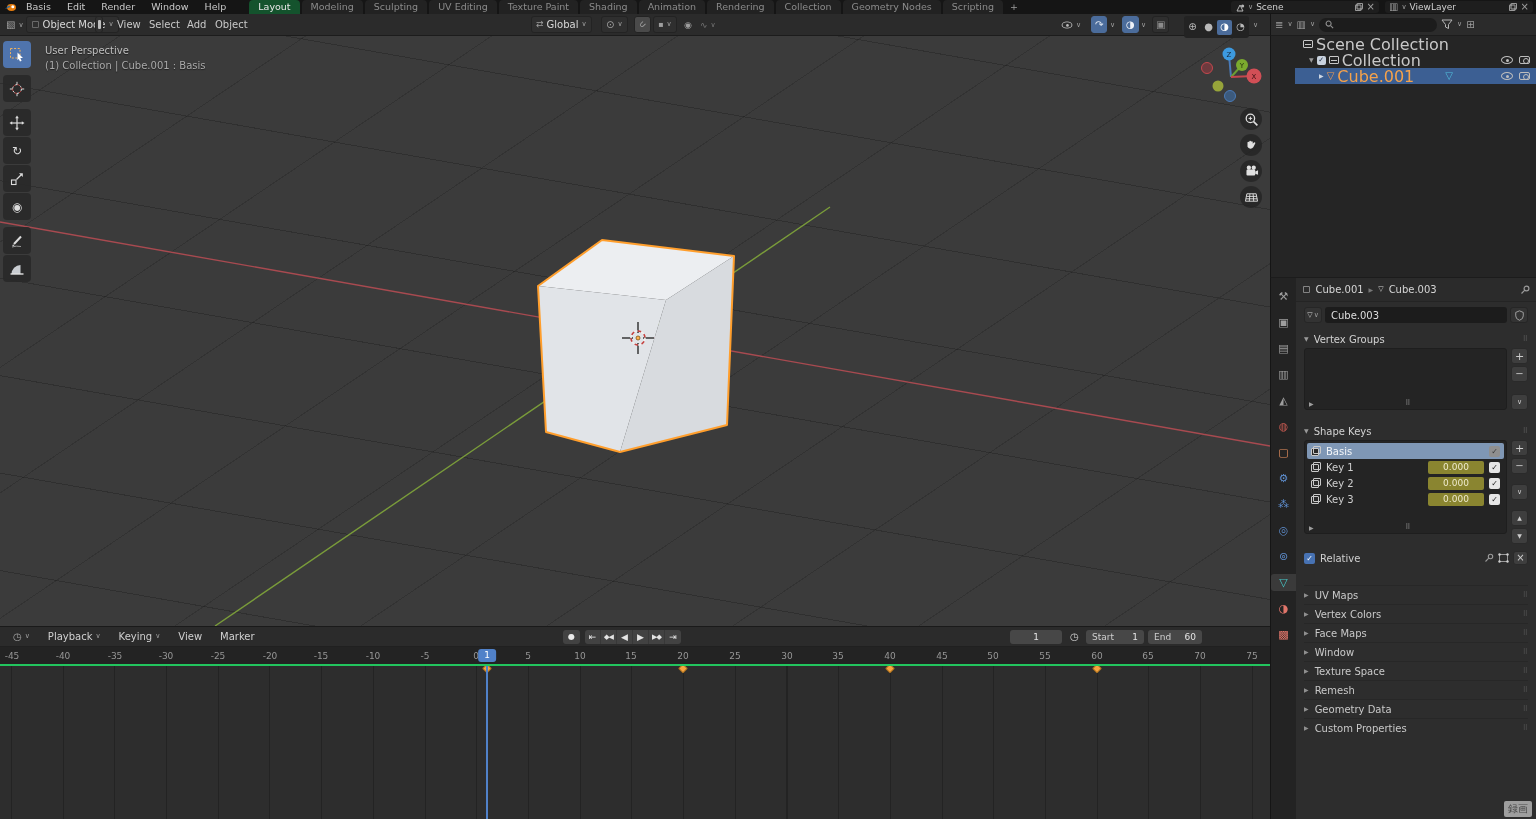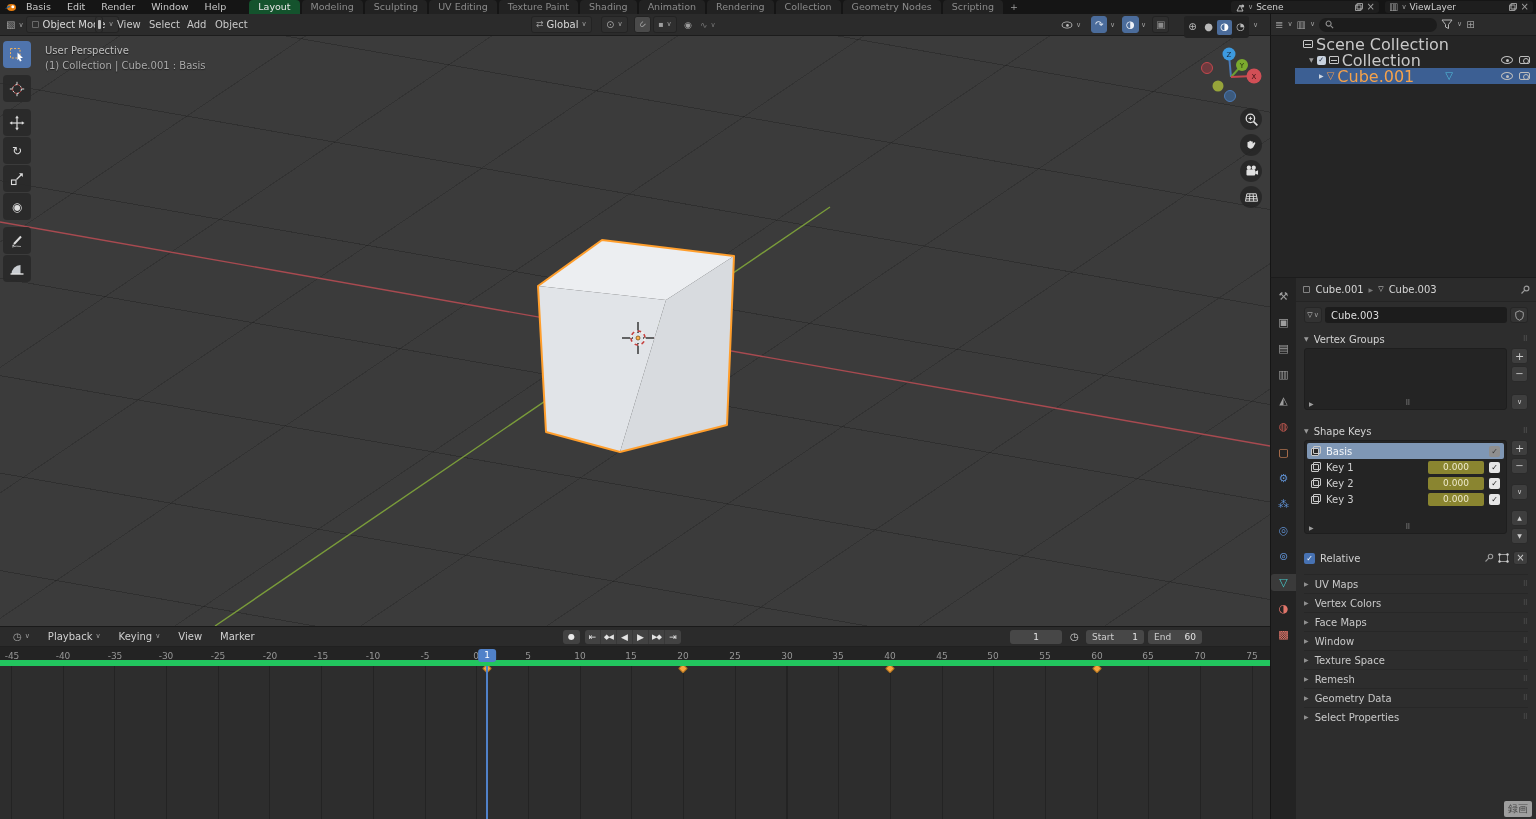--- a/index.html
+++ b/index.html
@@ -156,21 +156,21 @@
   
   .timeline { position:absolute; left:0; top:626px; width:1270px; height:193px; background:#2d2d2d; border-top:1px solid #1a1a1a; z-index:15; }
   .tl-header { position:relative; height:20px; background:#2b2b2b; border-bottom:1px solid #202020; display:flex; align-items:center; gap:2px; padding:0 5px; }
   .tl-menu { padding:0 8px; font-size:10px; color:#d0d0d0; display:flex; align-items:center; gap:3px; }
   .pb-cluster { position:absolute; left:563px; top:3px; display:flex; gap:5px; align-items:center; }
   .pb-group { display:flex; background:#424242; border-radius:3px; overflow:hidden; }
   .pb-btn { width:16px; height:14px; display:flex; align-items:center; justify-content:center; color:#e3e3e3; border-right:1px solid #383838; }
   .pb-rec { width:17px; height:14px; background:#424242; border-radius:3px; display:flex; align-items:center; justify-content:center; color:#e8e8e8; }
   .tl-field { position:absolute; top:3px; height:14px; background:#474747; border-radius:3px; display:flex; align-items:center; justify-content:space-between; padding:0 6px; font-size:9px; color:#e4e4e4; }
   .tl-field .fl { color:#cfcfcf; }
-  .tl-ruler { position:relative; height:19px; background:#232323; border-bottom:6px solid #22c55e; }
+  .tl-ruler { position:relative; height:19px; background:#232323; border-bottom:2px solid #22c55e; }
   .rl { position:absolute; top:4px; transform:translateX(-50%); font-size:9px; color:#969696; }
   .cf-badge { position:absolute; top:2px; transform:translateX(-50%); background:#5081c9; color:#fff; font-size:9px; padding:1px 6px; border-radius:3px; line-height:11px; }
   .tl-body { position:relative; height:153px; background:#2d2d2d;
     background-image:repeating-linear-gradient(90deg, rgba(0,0,0,0.22) 0 1px, transparent 1px 51.7px);
     background-position:11px 0; overflow:hidden; }
   .keyframe { position:absolute; top:-1px; width:7px; height:7px; background:#f7a440; border:1px solid #a86f1e; transform:translateX(-50%) rotate(45deg); border-radius:1px; }
   .playhead { position:absolute; top:0; bottom:0; width:2px; background:#5081c9; transform:translateX(-50%); }
 
   .rec-badge { position:absolute; right:4px; bottom:2px; background:#9e9e9e; color:#4a4a4a; font-size:10px; padding:1px 4px; border-radius:2px; z-index:40; }
 
@@ -676,21 +676,21 @@
                 <circle cx="9.5" cy="1.5" r="1.2" fill="#cfcfcf"></circle>
               <circle cx="1.5" cy="8.5" r="1.2" fill="#cfcfcf"></circle>
                 <circle cx="9.5" cy="8.5" r="1.2" fill="#cfcfcf"></circle>
             </svg>
             <span class="sqbtn" style="width:15px;height:14px" data-name="clear-shapekeys-button">
                 <span class="gi gi-x" style="color:inherit" data-name="close-icon"></span>
               </span>
           </span>
         </div>
 
-        <div style="margin-top:9px">
+        <div style="margin-top:20px">
           <div class="cpanel" data-name="panel-uv-maps">
               <span class="gi gi-tri-r" data-name="disclosure-icon"></span>
               <span data-name="panel-title">UV Maps</span>
               <span class="gi gi-dots" data-name="drag-grip-icon"></span>
             </div>
           <div class="cpanel" data-name="panel-vertex-colors">
               <span class="gi gi-tri-r" data-name="disclosure-icon"></span>
               <span data-name="panel-title">Vertex Colors</span>
               <span class="gi gi-dots" data-name="drag-grip-icon"></span>
             </div>
@@ -714,21 +714,21 @@
               <span data-name="panel-title">Remesh</span>
               <span class="gi gi-dots" data-name="drag-grip-icon"></span>
             </div>
           <div class="cpanel" data-name="panel-geometry-data">
               <span class="gi gi-tri-r" data-name="disclosure-icon"></span>
               <span data-name="panel-title">Geometry Data</span>
               <span class="gi gi-dots" data-name="drag-grip-icon"></span>
             </div>
           <div class="cpanel" data-name="panel-custom-properties">
               <span class="gi gi-tri-r" data-name="disclosure-icon"></span>
-              <span data-name="panel-title">Select Properties</span>
+              <span data-name="panel-title">Custom Properties</span>
               <span class="gi gi-dots" data-name="drag-grip-icon"></span>
             </div>
         </div>
       </div>
     </div>
   </div>
 
   <div class="timeline" data-name="timeline-editor">
     <div class="tl-header" data-name="timeline-header">
       <span class="tl-menu" data-name="timeline-editor-type-dropdown">

